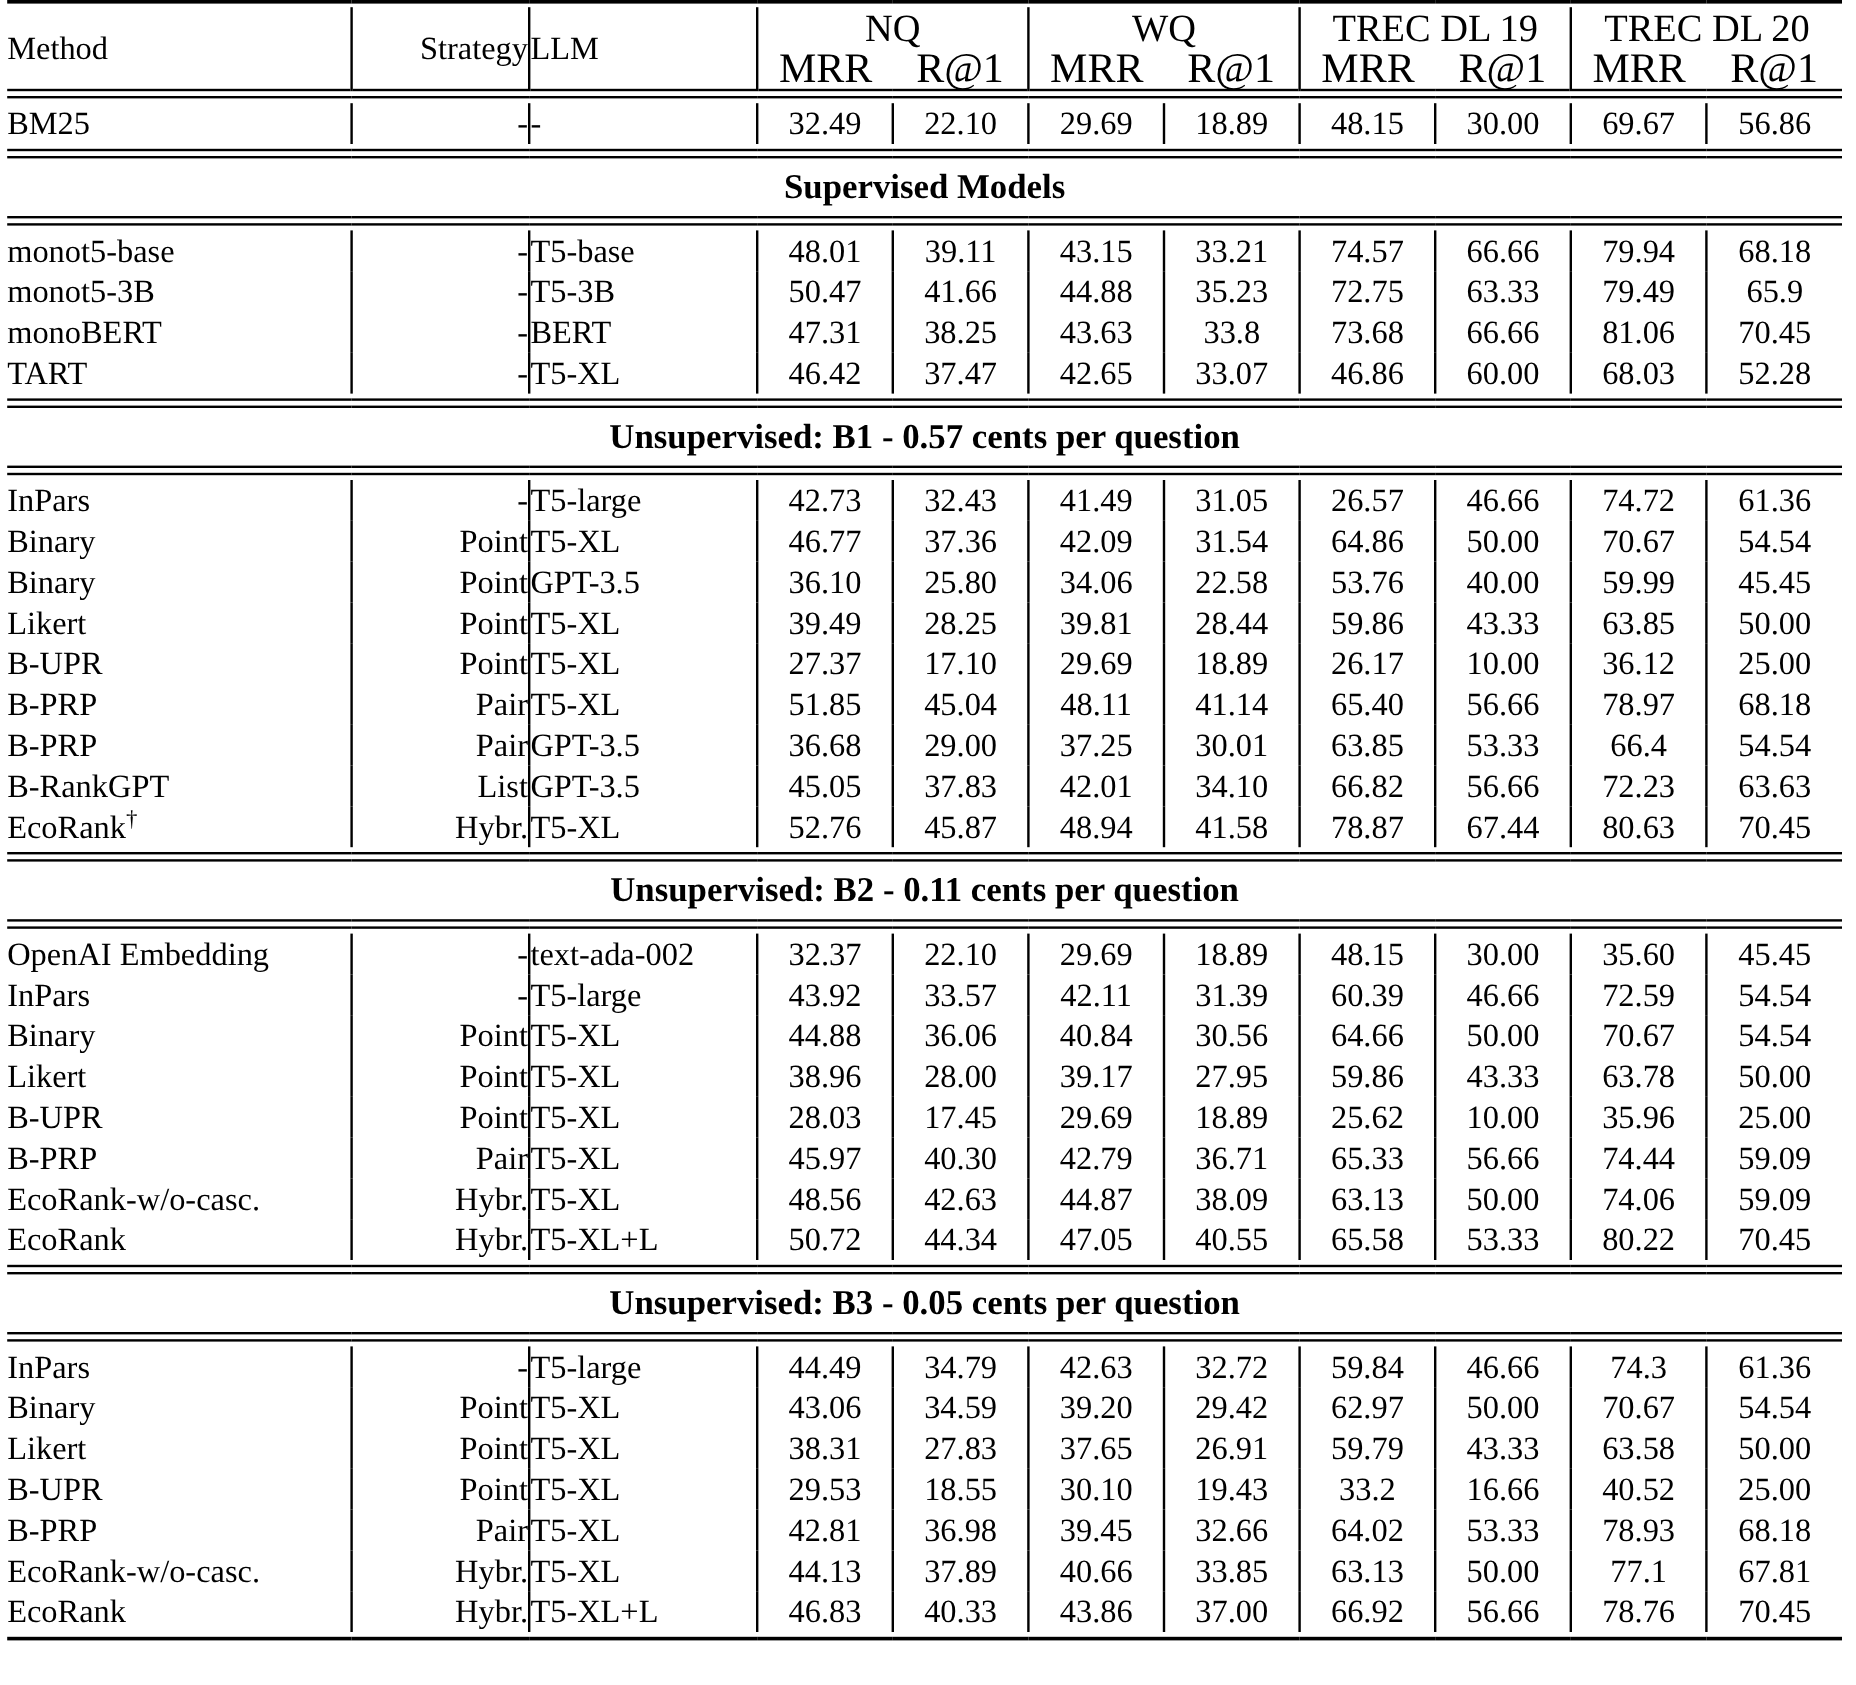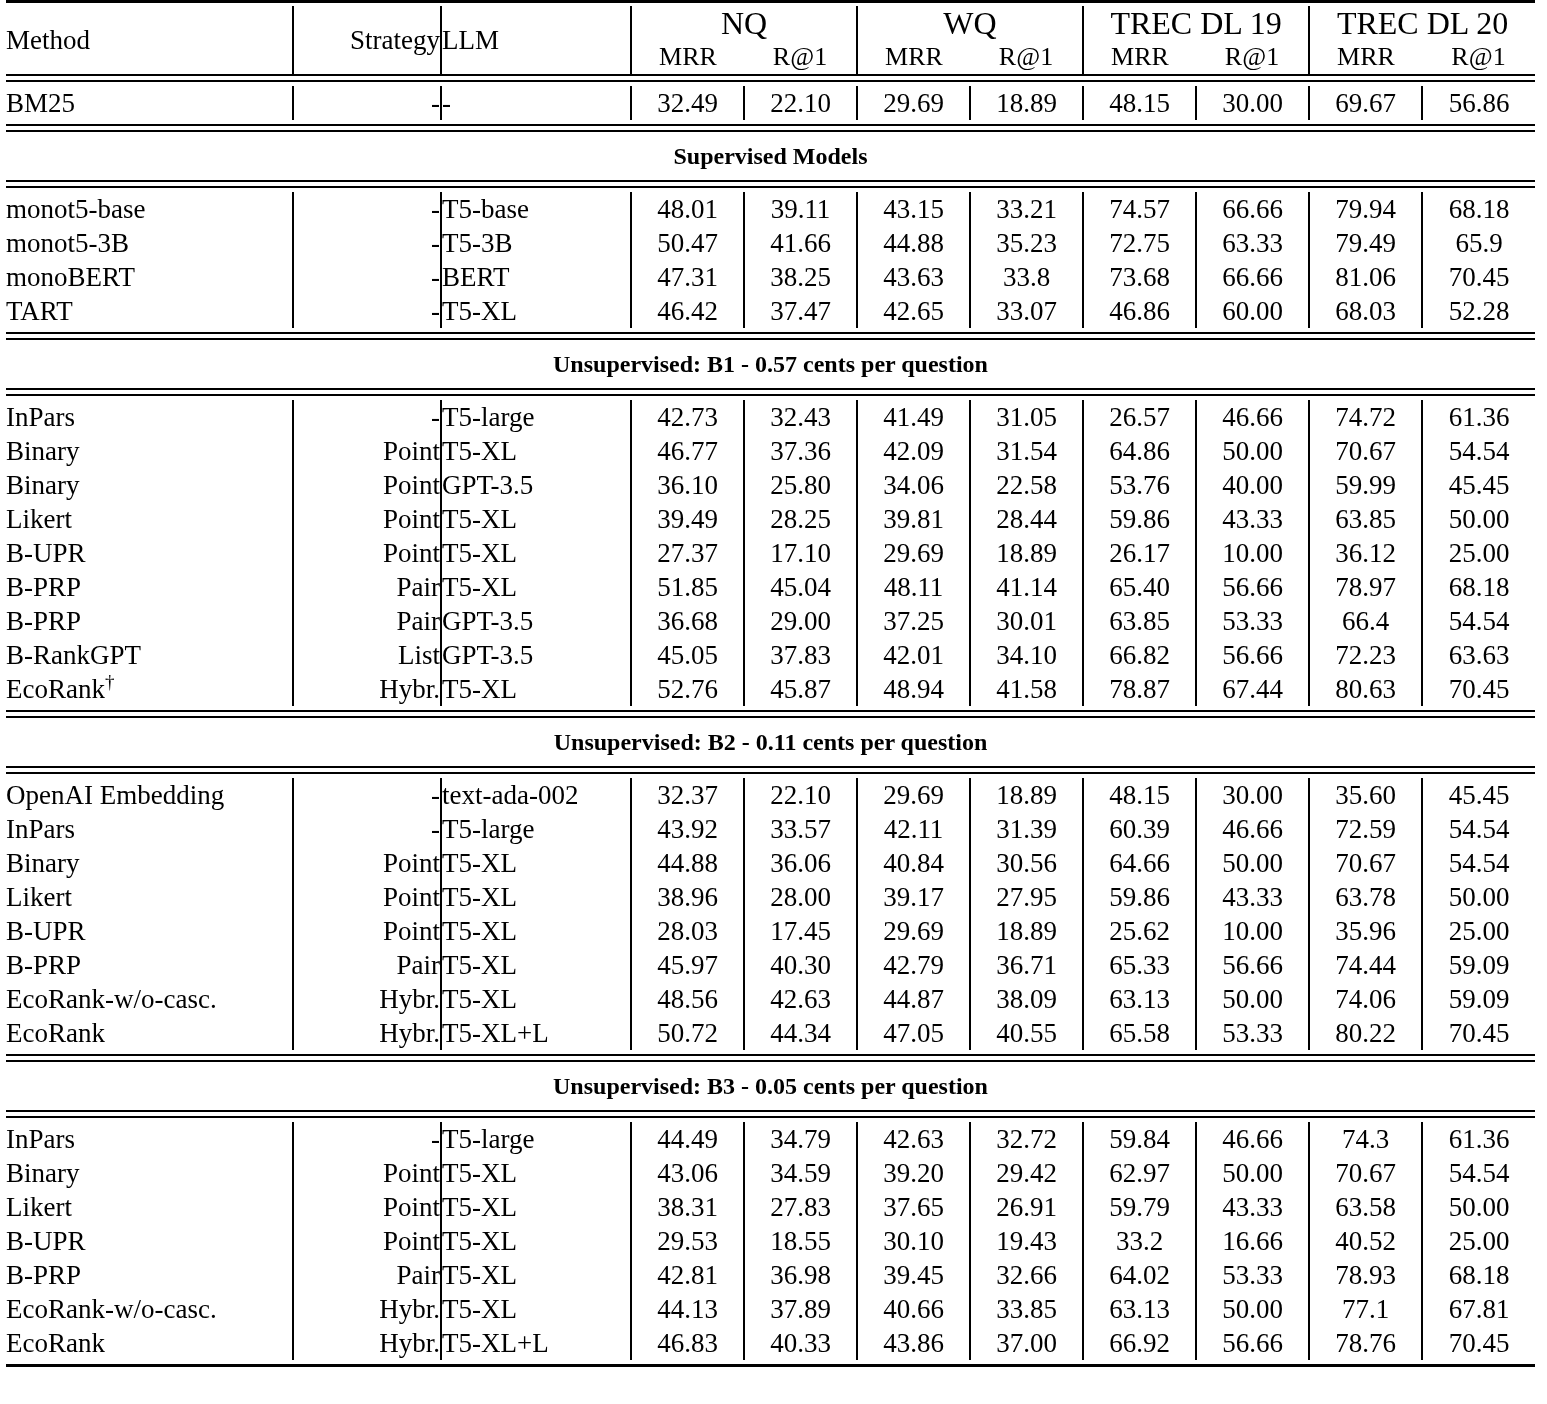--- a/index.html
+++ b/index.html
@@ -62,37 +62,37 @@
     text-align: center;
     font-weight: normal;
     height: 34px;
     line-height: 34px;
     font-size: 32px;
   }
   th.metric-head {
     font-weight: normal;
     height: 34px;
     line-height: 34px;
-    font-size: 26px;
+    font-size: 35px;
   }
   th.c-method.hdr, th.c-strategy.hdr, th.c-llm.hdr {
     font-weight: normal;
     font-size: 27px;
     height: 68px;
     line-height: 68px;
     vertical-align: middle;
   }
   .headrow-top th { vertical-align: bottom; }
 
   tr.section-title > td {
     text-align: center;
     font-weight: bold;
     height: 48px;
     line-height: 48px;
-    font-size: 24px;
+    font-size: 29px;
   }
   .b { font-weight: bold; }
   sup.dag { font-size: 19px; vertical-align: super; line-height: 0; }
 </style>
 </head>
 <body>
 
 <div id="sheet">
   <table class="results">
     <colgroup>

